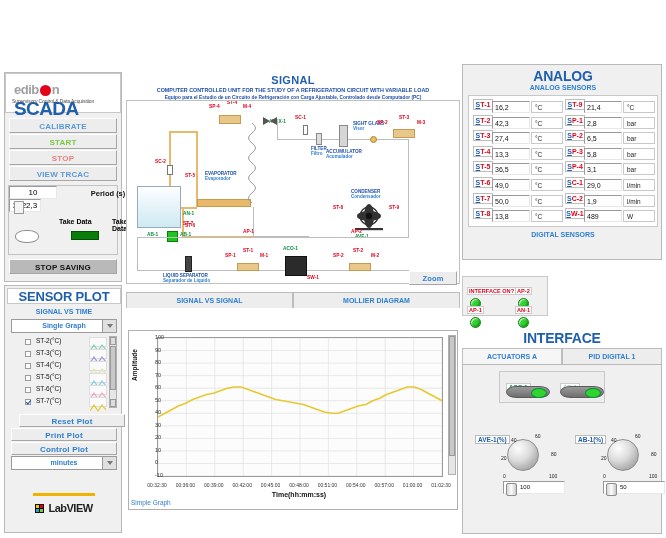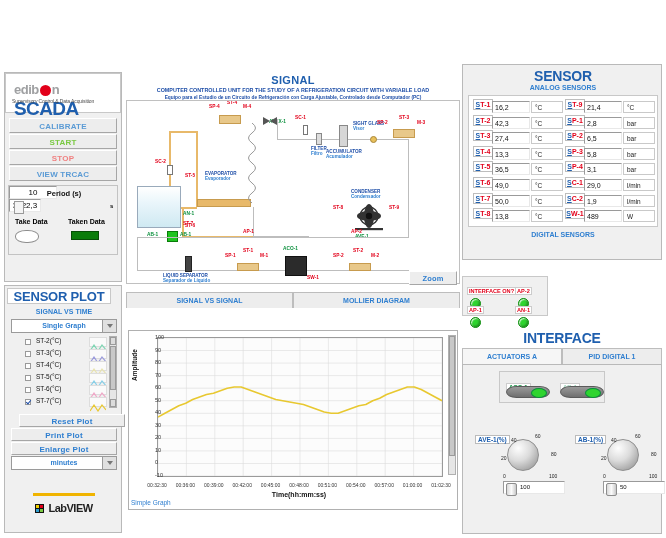--- a/index.html
+++ b/index.html
@@ -6,21 +6,21 @@
   body{width:666px;height:538px;overflow:hidden;font-family:"Liberation Sans",sans-serif;}
   #app{position:relative;width:666px;height:538px;background:#ffffff;}
   .panel{position:absolute;background:#f0f0f0;border:1px solid #b9b9b9;box-sizing:border-box;}
   .white{background:#ffffff;}
 
   
   .btn{background:#ededed;border:1px solid #a6a6a6;border-top-color:#ffffff;border-left-color:#ffffff;
        text-align:center;font-weight:bold;font-size:8px;letter-spacing:.2px;box-sizing:border-box;}
   .lbl{position:absolute;box-sizing:border-box;}
   .ctr{text-align:center;}
-  .bold{font-weight:bold;}
+  .bold{font-weight:bold;margin-left:44px;}
 
   .field{background:#ffffff;border:1px solid #9a9a9a;border-right-color:#e8e8e8;border-bottom-color:#e8e8e8;
          box-sizing:border-box;font-size:8px;display:flex;align-items:center;}
   #logo-box{position:absolute;left:0;top:0;width:116px;height:40px;background:#ffffff;
             border:1px solid #c8c8c8;box-sizing:border-box;}
   .edibon-word{font-size:13px;font-weight:bold;color:#9fa0a2;letter-spacing:-.5px;}
   .edibon-dot{display:inline-block;width:11px;height:11px;border-radius:50%;background:#e2001a;
               vertical-align:-2px;margin:0 1px;}
   .scada-word{font-size:19px;font-weight:bold;color:#1f5fae;letter-spacing:-.6px;}
   .scada-sub{font-size:5px;color:#4a4a4a;letter-spacing:-.1px;}
@@ -114,24 +114,26 @@
       <div class="field" style="left:68px;top:15px;width:32px;height:13px;justify-content:center;">3722,3</div>
       <div class="lbl bold" style="left:101px;top:17px;font-size:6px;">s</div>
 
       <div class="lbl bold" style="left:6px;top:32px;font-size:7px;">Take Data</div>
       <div class="knob-sm" style="position:absolute;left:6px;top:44px;"></div>
 
       <div class="lbl bold" style="left:59px;top:32px;font-size:7px;">Taken Data</div>
       <div class="led-bar" style="position:absolute;left:62px;top:45px;"></div>
     </div>
 
+    <div class="btn" style="position:absolute;left:4px;top:186px;width:108px;height:15px;line-height:15px;
+         background:#b9b9b9;color:#111;font-size:8px;">STOP SAVING</div>
   </div>
 
   <div class="panel" style="left:4px;top:285px;width:118px;height:248px;">
-    <div class="white" style="position:absolute;left:2px;top:2px;width:104px;height:16px;border:1px solid #c8c8c8;box-sizing:border-box;">
+    <div class="white" style="position:absolute;left:2px;top:2px;width:114px;height:16px;border:1px solid #c8c8c8;box-sizing:border-box;">
       <div class="sect-title" style="line-height:15px;">SENSOR PLOT</div>
     </div>
 
     <div class="sub-title" style="position:absolute;left:0;top:22px;width:118px;">SIGNAL VS TIME</div>
 
     <div style="position:absolute;left:6px;top:33px;width:106px;height:14px;background:#ffffff;border:1px solid #9a9a9a;box-sizing:border-box;">
       <div style="font-size:7px;font-weight:bold;color:#2f7fd0;text-align:center;line-height:12px;">Single Graph</div>
       <div style="position:absolute;right:0;top:0;width:13px;height:12px;background:#e0e0e0;border-left:1px solid #9a9a9a;">
         <div style="width:0;height:0;border-left:3px solid transparent;border-right:3px solid transparent;border-top:4px solid #777;margin:4px auto;"></div>
       </div>
@@ -182,21 +184,21 @@
         </div>
         <div class="scroll" style="right: 0px; top: 0px; height: 72px;">
           <div class="scroll-thumb" style="top:9px;height:44px;"></div>
           <div style="position:absolute;left:0;top:0;width:6px;height:8px;background:#dcdcdc;border:1px solid #9a9a9a;box-sizing:border-box;"></div>
           <div style="position:absolute;left:0;bottom:0;width:6px;height:8px;background:#dcdcdc;border:1px solid #9a9a9a;box-sizing:border-box;"></div>
         </div>
       </div>
 
     <div class="btn" style="position:absolute;left:6px;top:128px;width:106px;height:13px;line-height:13px;color:#2f7fd0;margin-left:8px;">Reset Plot</div>
     <div class="btn" style="position:absolute;left:6px;top:142px;width:106px;height:13px;line-height:13px;color:#2f7fd0;">Print Plot</div>
-    <div class="btn" style="position:absolute;left:6px;top:156px;width:106px;height:13px;line-height:13px;color:#2f7fd0;">Enlarge Plot</div>
+    <div class="btn" style="position:absolute;left:6px;top:156px;width:106px;height:13px;line-height:13px;color:#2f7fd0;">Control Plot</div>
 
     <div style="position:absolute;left:6px;top:170px;width:106px;height:14px;background:#ffffff;border:1px solid #9a9a9a;box-sizing:border-box;">
       <div style="font-size:7px;font-weight:bold;color:#2f7fd0;text-align:center;line-height:12px;">minutes</div>
       <div style="position:absolute;right:0;top:0;width:13px;height:12px;background:#e0e0e0;border-left:1px solid #9a9a9a;">
         <div style="width:0;height:0;border-left:3px solid transparent;border-right:3px solid transparent;border-top:4px solid #777;margin:4px auto;"></div>
       </div>
     </div>
 
     <div style="position:absolute;left:28px;top:207px;width:62px;height:3px;background:#f0b400;"></div>
     <div style="position:absolute;left:30px;top:212px;">
@@ -387,21 +389,21 @@
     <div style="position:absolute;left:2px;top:50px;transform:rotate(-90deg);transform-origin:left top;
          font-size:6.5px;font-weight:bold;color:#111;white-space:nowrap;">Amplitude</div>
     <div style="position:absolute;left:28px;top:160px;width:284px;text-align:center;font-size:7px;font-weight:bold;color:#111;">Time(hh:mm:ss)</div>
     <div style="position:absolute;left:2px;top:168px;font-size:6.5px;color:#2f7fd0;">Simple Graph</div>
     <div class="scroll" style="right:1px;top:4px;height:140px;">
       <div class="scroll-thumb" style="top:0;height:120px;"></div>
     </div>
   </div>
 
   <div class="panel" style="left:462px;top:64px;width:200px;height:196px;">
-    <div class="sect-title" style="position:absolute;left:0;top:3px;width:200px;font-size:14px;">SENSOR</div>
+    <div class="sect-title" style="position:absolute;left:0;top:3px;width:200px;font-size:14px;">ANALOG</div>
     <div class="sub-title" style="position:absolute;left:0;top:19px;width:200px;">ANALOG SENSORS</div>
     <div class="white" style="position:absolute;left:5px;top:30px;width:190px;height:132px;border:1px solid #c8c8c8;box-sizing:border-box;">
       <div id="sensors-left" style="position:absolute;left:4px;top:3px;width:92px;height:126px;">
           <div class="srow" style="left: 0px; top: 0px; width: 92px;">
             <div class="stag"><u>S</u>T-1</div>
             <div class="sval">16,2</div>
             <div class="sunit">°C</div>
           </div>
           <div class="srow" style="left: 0px; top: 15.6px; width: 92px;">
             <div class="stag"><u>S</u>T-2</div>

